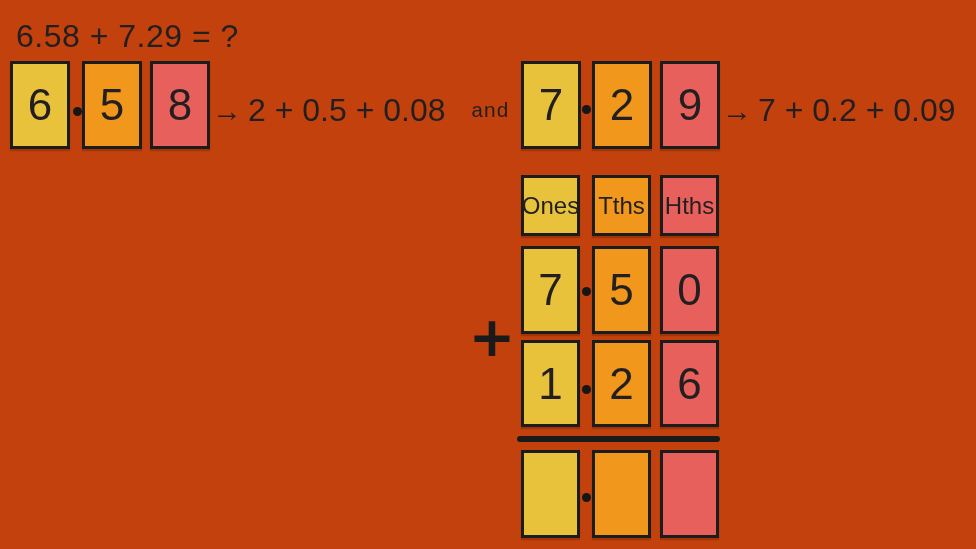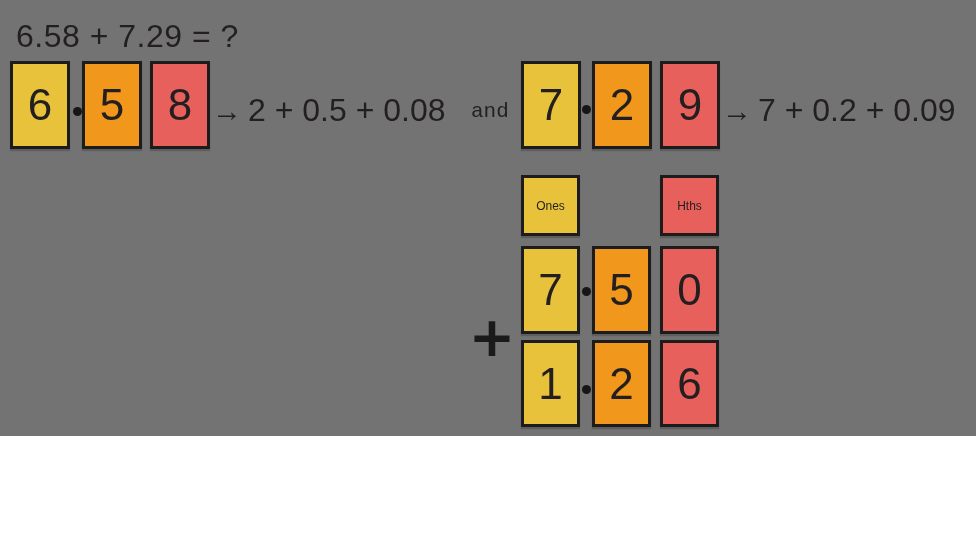--- a/index.html
+++ b/index.html
@@ -1,32 +1,32 @@
 <!DOCTYPE html>
 <html><head>
 <meta charset="utf-8">
 <style>
   html,body{margin:0;padding:0;background:#ffffff;}
   .stage{
-    position:relative;width:976px;height:436px;background:#737373;overflow:hidden;
+    position:relative;width:976px;height:549px;background:#c2410c;overflow:hidden;
     font-family:"Liberation Sans",sans-serif;color:#231f20;
   }
   .title{
     position:absolute;left:16px;top:18px;font-size:32px;letter-spacing:0.5px;
     color:#231f20;white-space:nowrap;
   }
   .card{
     position:absolute;width:60px;height:88px;box-sizing:border-box;
     border:3px solid #1c1c1c;display:flex;align-items:center;justify-content:center;
     font-size:44px;color:#231f20;box-shadow:0 2px 1px rgba(0,0,0,0.18);
   }
   .ones{background:#e7c23a;}
   .tths{background:#f0971c;}
   .hths{background:#e7605b;}
-  .hdr{width:59px;height:61px;font-size:12px;}
+  .hdr{width:59px;height:61px;font-size:24px;}
   .digit-card{width:59px;}
   .dot{
     position:absolute;width:9px;height:9px;border-radius:50%;background:#161616;
   }
   .expansion{
     position:absolute;display:flex;align-items:center;gap:6px;
     font-size:32px;white-space:nowrap;color:#231f20;
   }
   .arrow{font-size:30px;line-height:1;}
   .connector{
@@ -65,20 +65,21 @@
   <div class="dot" style="left:582px;top:105px;"></div>
   <div class="card tths" style="left:592px;top:61px;">2</div>
   <div class="card hths" style="left:660px;top:61px;">9</div>
 
   <div class="expansion" style="left:722px;top:92px;">
     <span class="arrow">→</span>
     <span>7 + 0.2 + 0.09</span>
   </div>
 
   <div class="card ones hdr" style="left:521px;top:175px;">Ones</div>
+  <div class="card tths hdr" style="left:592px;top:175px;">Tths</div>
   <div class="card hths hdr" style="left:660px;top:175px;">Hths</div>
 
   <div class="card ones digit-card" style="left:521px;top:246px;">7</div>
   <div class="dot" style="left:582px;top:287px;"></div>
   <div class="card tths digit-card" style="left:592px;top:246px;">5</div>
   <div class="card hths digit-card" style="left:660px;top:246px;">0</div>
 
   <div class="plus">+</div>
 
   <div class="card ones digit-card" style="left:521px;top:340px;height:87px;">1</div>

